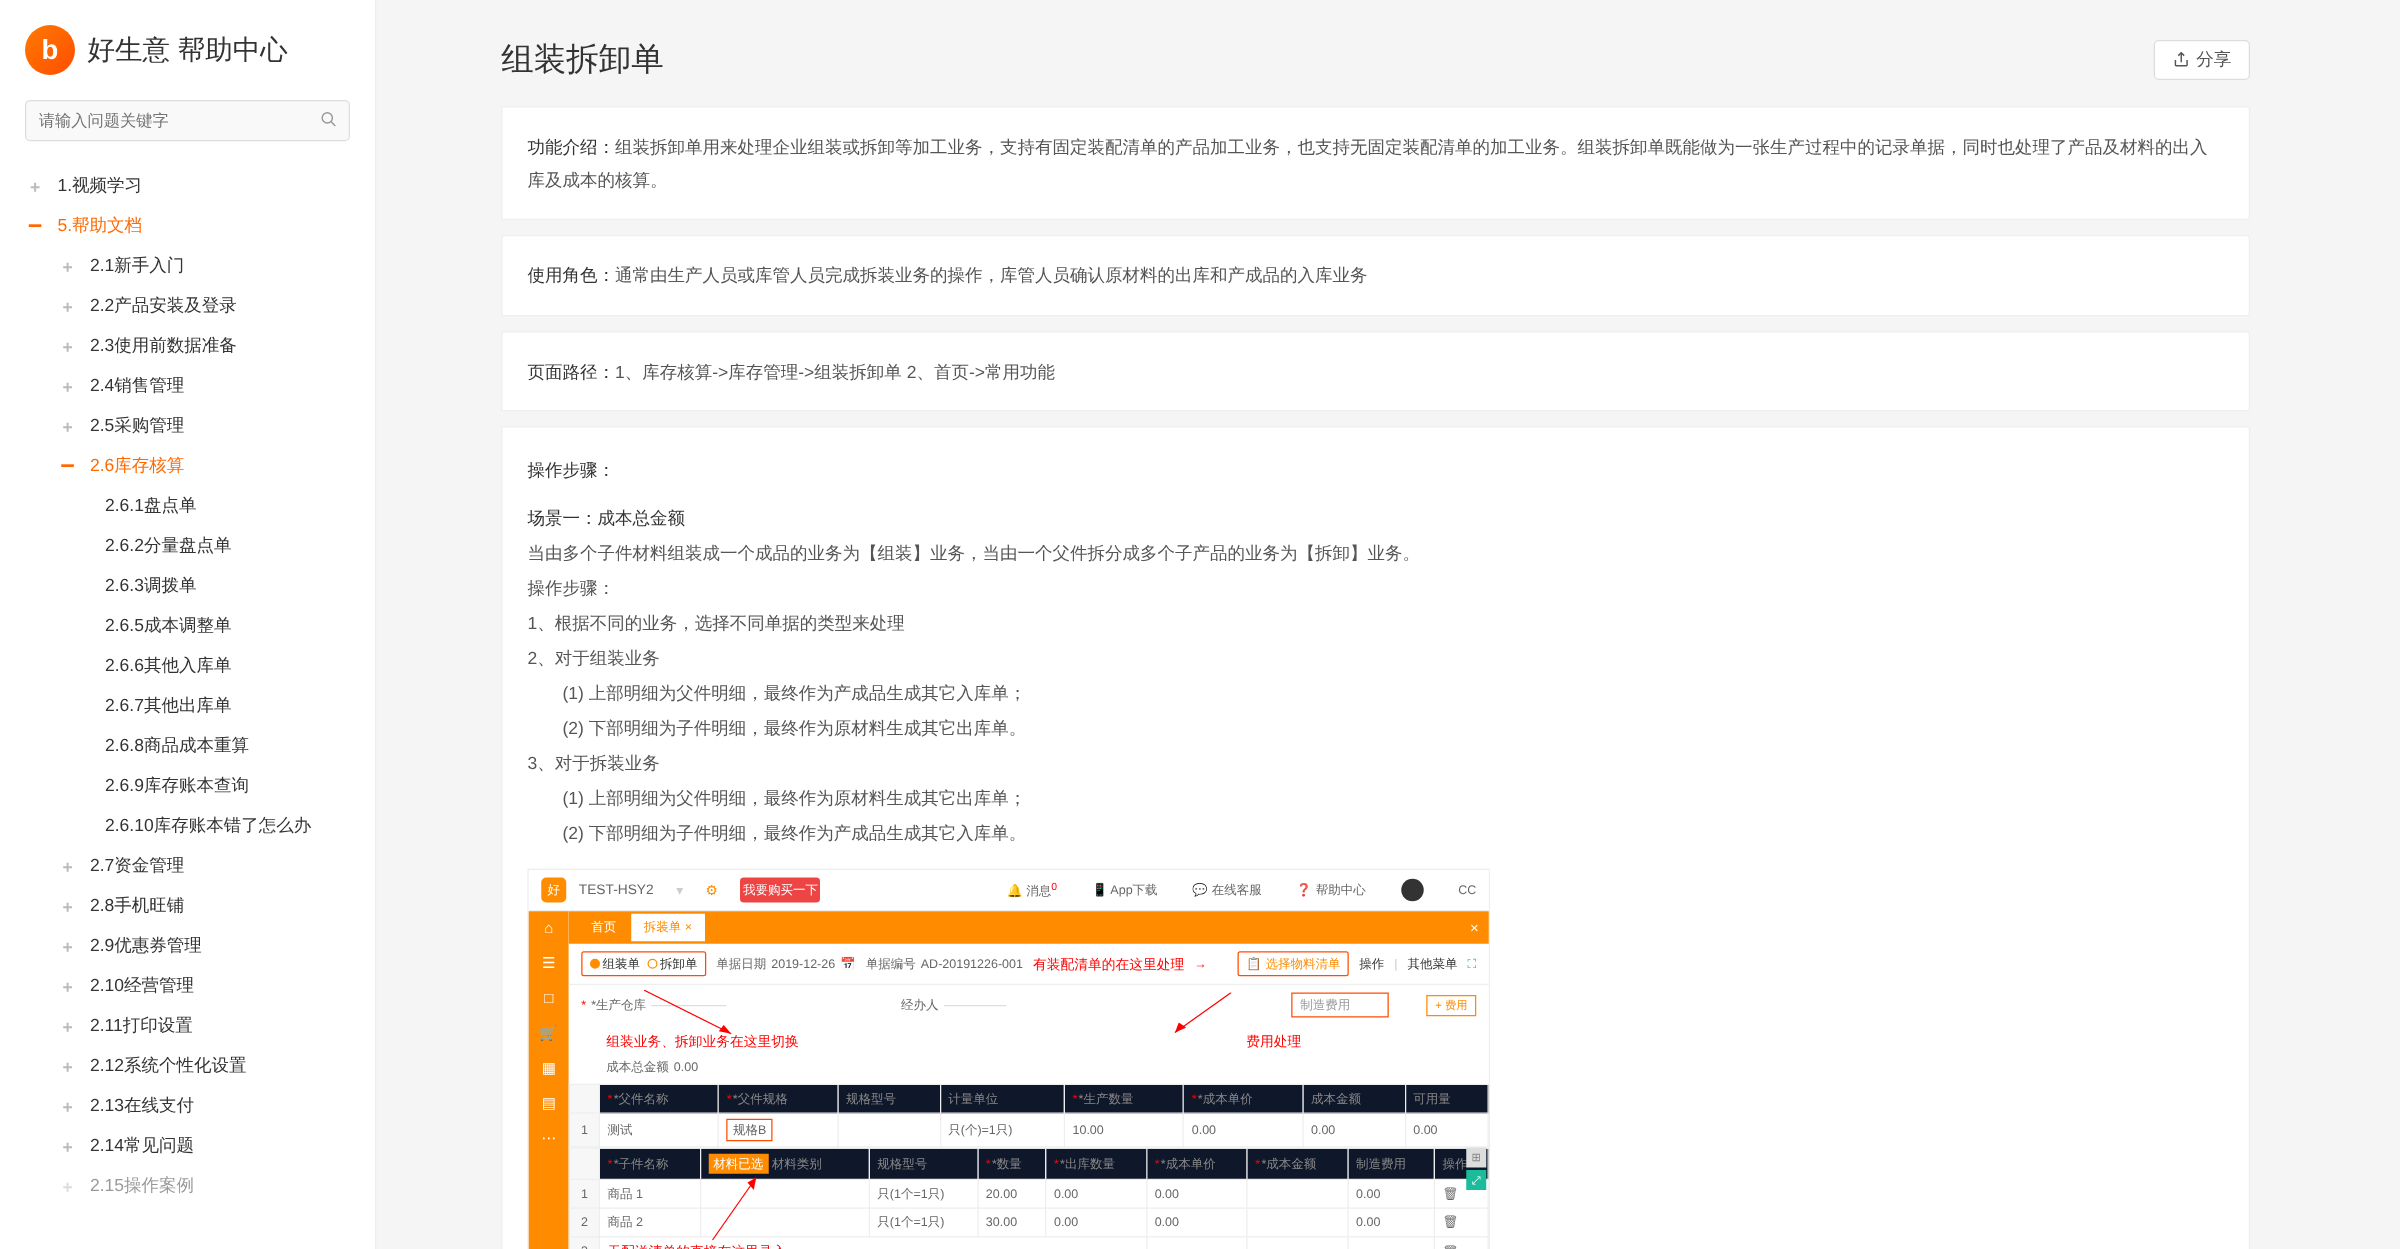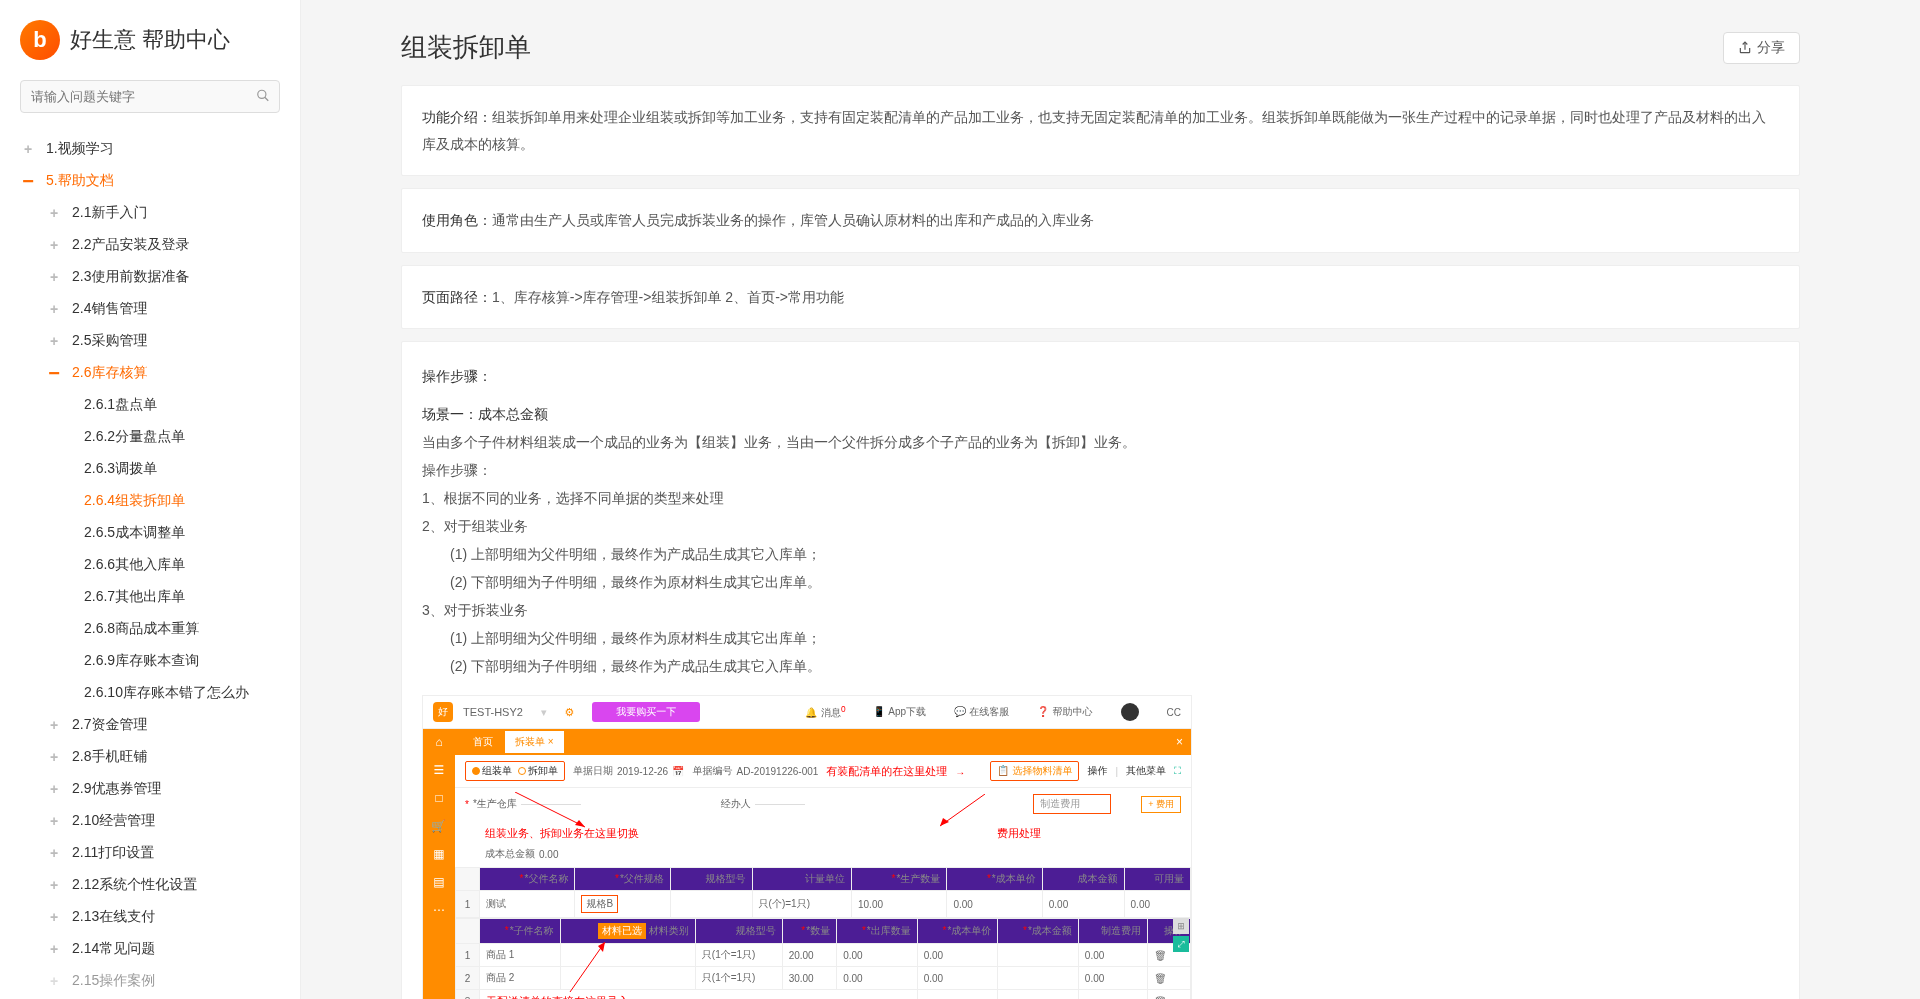--- a/index.html
+++ b/index.html
@@ -29,21 +29,21 @@
 .card { background: #fff; border: 1px solid #eee; border-radius: 2px; padding: 18px 20px; margin-bottom: 12px; line-height: 1.9; font-size: 14px; color: #555; }
 .card .label { color: #333; }
 .content-card { background: #fff; border: 1px solid #eee; border-radius: 2px; padding: 20px; }
 .content-card p { line-height: 2; color: #555; font-size: 14px; }
 .content-card .section-label { color: #333; font-weight: 500; }
 .indent1 { padding-left: 28px; }
 .screenshot { margin-top: 15px; background: #f8f8f8; border: 1px solid #eee; width: 770px; }
 .ss-topbar { display: flex; align-items: center; padding: 6px 10px; background: #fff; border-bottom: 1px solid #eee; font-size: 11px; color: #666; }
 .ss-logo { width: 20px; height: 20px; background: #ff8c00; border-radius: 4px; margin-right: 10px; display:flex; align-items:center; justify-content:center; color:#fff; font-size:10px; }
 .ss-topbar-mid { flex: 1; display: flex; align-items: center; gap: 18px; }
-.ss-orange-btn { background: #d946ef; color: #fff; padding: 3px 24px; border-radius: 3px; font-size: 10px; }
+.ss-orange-btn { background: #ef4444; color: #fff; padding: 3px 2px; border-radius: 3px; font-size: 10px; }
 .ss-topbar-right { display: flex; align-items: center; gap: 28px; font-size: 10px; color: #666; }
 .ss-avatar { width: 18px; height: 18px; background: #333; border-radius: 50%; }
 .ss-body { display: flex; }
 .ss-leftnav { width: 32px; background: #ff8c00; display: flex; flex-direction: column; align-items: center; padding-top: 6px; gap: 14px; }
 .ss-leftnav .nav-ic { width: 14px; height: 14px; color: #fff; font-size: 12px; display:flex; align-items:center; justify-content:center; }
 .ss-content { flex: 1; background: #fff; }
 .ss-tabs { background: #ff8c00; display: flex; align-items: center; height: 26px; padding: 0 8px; gap: 2px; }
 .ss-tab { background: rgba(255,255,255,0.15); color: #fff; font-size: 10px; padding: 4px 10px; }
 .ss-tab.home { background: transparent; }
 .ss-tab.active { background: #fff; color: #ff8c00; }
@@ -56,21 +56,21 @@
 .ss-field { display: inline-flex; align-items: center; gap: 4px; color:#666; }
 .ss-link-btn { border:1px solid #ff4d00; padding: 2px 6px; border-radius:2px; color:#ff8c00; }
 .ss-toolbar-right { margin-left: auto; display: flex; gap: 8px; align-items:center; }
 .ss-red-note { color: #ff0000; font-size: 11px; }
 .ss-row2 { display: flex; padding: 6px 10px; gap: 30px; font-size: 10px; color: #666; align-items:center; position:relative; }
 .ss-costbox { border:1px solid #ff4d00; padding: 2px 30px 2px 6px; color:#999; }
 .ss-feiyong-btn { border:1px solid #ff8c00; color:#ff8c00; padding:1px 6px; font-size:9px; margin-left:auto; }
 .ss-row3 { display: flex; padding: 6px 30px; font-size: 10px; color: #666; align-items:center; gap:30px; }
 .ss-table { width: 100%; border-collapse: collapse; font-size: 10px; }
 .ss-table th, .ss-table td { border: 1px solid #eee; padding: 4px 6px; text-align: left; color: #666; height:22px; }
-.ss-table th { background: #4c1d95; font-weight: normal; color:#888;text-align:right; }
+.ss-table th { background: #0f172a; font-weight: normal; color:#888; }
 .ss-table th.req::before { content:"*"; color:#f00; margin-right:1px; }
 .ss-table .col-idx { width: 24px; text-align: center; background:#f7f7f7; }
 .ss-table .red-box { border:1px solid #ff4d00; padding:1px 4px; display:inline-block; }
 .ss-table .orange-cell { background:#ff8c00; color:#fff; padding:1px 4px; display:inline-block; }
 .ss-table2-wrap { position: relative; }
 .ss-side-btns { position:absolute; right:2px; top:0; display:flex; flex-direction:column; gap:2px; }
 .ss-side-btn { width:16px; height:16px; background:#1abc9c; color:#fff; font-size:9px; display:flex; align-items:center; justify-content:center; }
 .ss-side-btn.gray { background:#ddd; color:#888; }
 .ss-del { color:#999; text-align:center; }
 </style>
@@ -126,23 +126,20 @@
           <span>2.6库存核算</span>
         </li>
       <li class="lv3">
           <span>2.6.1盘点单</span>
         </li>
       <li class="lv3">
           <span>2.6.2分量盘点单</span>
         </li>
       <li class="lv3">
           <span>2.6.3调拨单</span>
-        </li>
-      <li class="lv3 active">
-          <span>2.6.4组装拆卸单</span>
         </li>
       <li class="lv3">
           <span>2.6.5成本调整单</span>
         </li>
       <li class="lv3">
           <span>2.6.6其他入库单</span>
         </li>
       <li class="lv3">
           <span>2.6.7其他出库单</span>
         </li>

